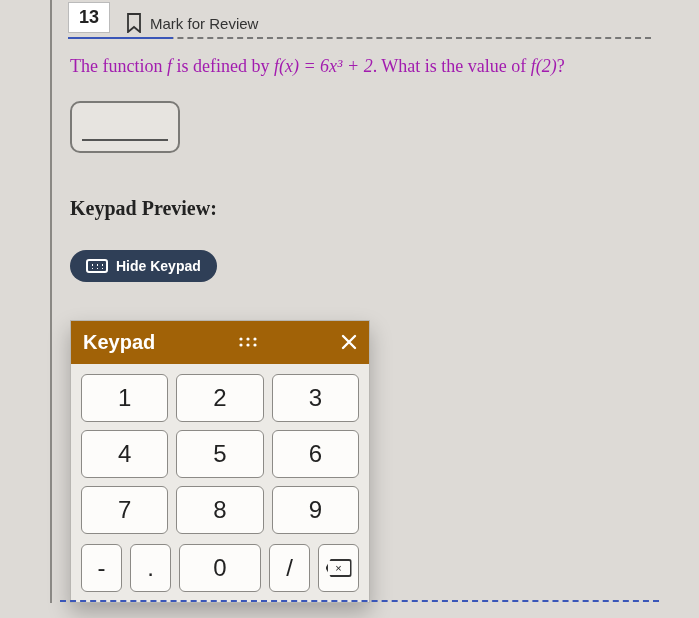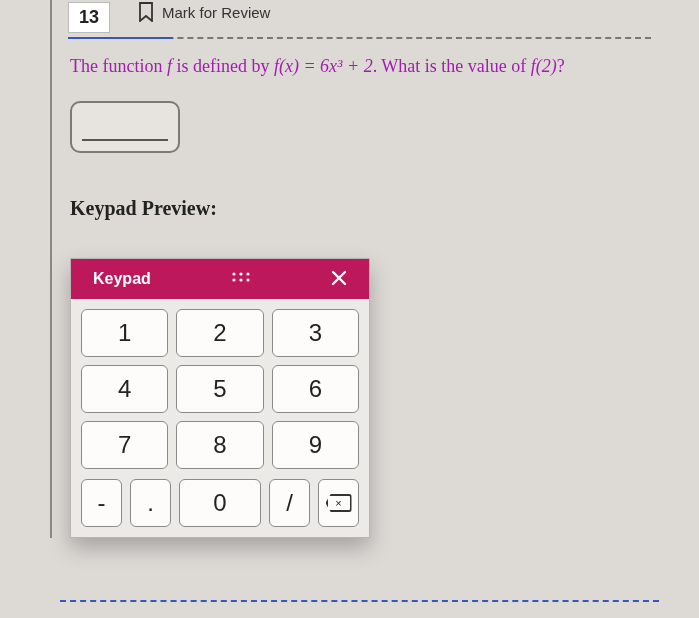--- a/index.html
+++ b/index.html
@@ -18,22 +18,22 @@
   .left-rule {
     position: absolute;
     left: 50px;
     top: 0;
     bottom: 0;
     width: 2px;
     background: #8a8884;
   }
   .header-row {
     display: flex;
-    align-items: flex-start;
-    gap: 28px;
+    align-items: flex-end;
+    gap: 16px;
     padding: 2px 0 4px 8px;
   }
   .qnum {
     background: #fff;
     color: #222;
     font-weight: 700;
     font-size: 18px;
     padding: 4px 10px;
     border: 1px solid #bbb;
   }
@@ -125,25 +125,25 @@
   .keypad {
     width: 300px;
     margin: 38px 0 0 10px;
     background: #eceae6;
     border: 1px solid #b8b6b2;
     box-shadow: 0 10px 20px rgba(0,0,0,0.25);
   }
   .keypad-header {
     display: flex;
     align-items: center;
-    background: #be185d;
+    background: #a16207;
     color: #fff;
     font-weight: 700;
-    font-size: 16px;
-    padding: 10px 22px;
+    font-size: 20px;
+    padding: 10px 12px;
   }
   .keypad-title { flex: 0 0 auto; }
   .keypad-drag {
     flex: 1;
     text-align: center;
     cursor: move;
   }
   .drag-dots {
     width: 22px; height: 14px;
     display: inline-block;
@@ -219,20 +219,24 @@
   <div class="dash-rule"></div>
 
   <div class="question">
     <span>The function </span><i>f</i><span> is defined by </span><i>f(x) = 6x³ + 2</i><span>. What is the value of </span><i>f(2)</i><span>?</span>
   </div>
 
   <div class="answer-box"></div>
 
   <div class="preview">Keypad Preview:</div>
 
+  <button class="hide-keypad">
+    <span class="kbd-icon-small"></span>
+    <span>Hide Keypad</span>
+  </button>
 
   <div class="keypad">
     <div class="keypad-header">
       <span class="keypad-title">Keypad</span>
       <span class="keypad-drag">
         <svg class="drag-dots" viewBox="0 0 22 14">
           <circle cx="4" cy="4" r="1.6" fill="#fff"></circle>
             <circle cx="11" cy="4" r="1.6" fill="#fff"></circle>
             <circle cx="18" cy="4" r="1.6" fill="#fff"></circle>
           <circle cx="4" cy="10" r="1.6" fill="#fff"></circle>

